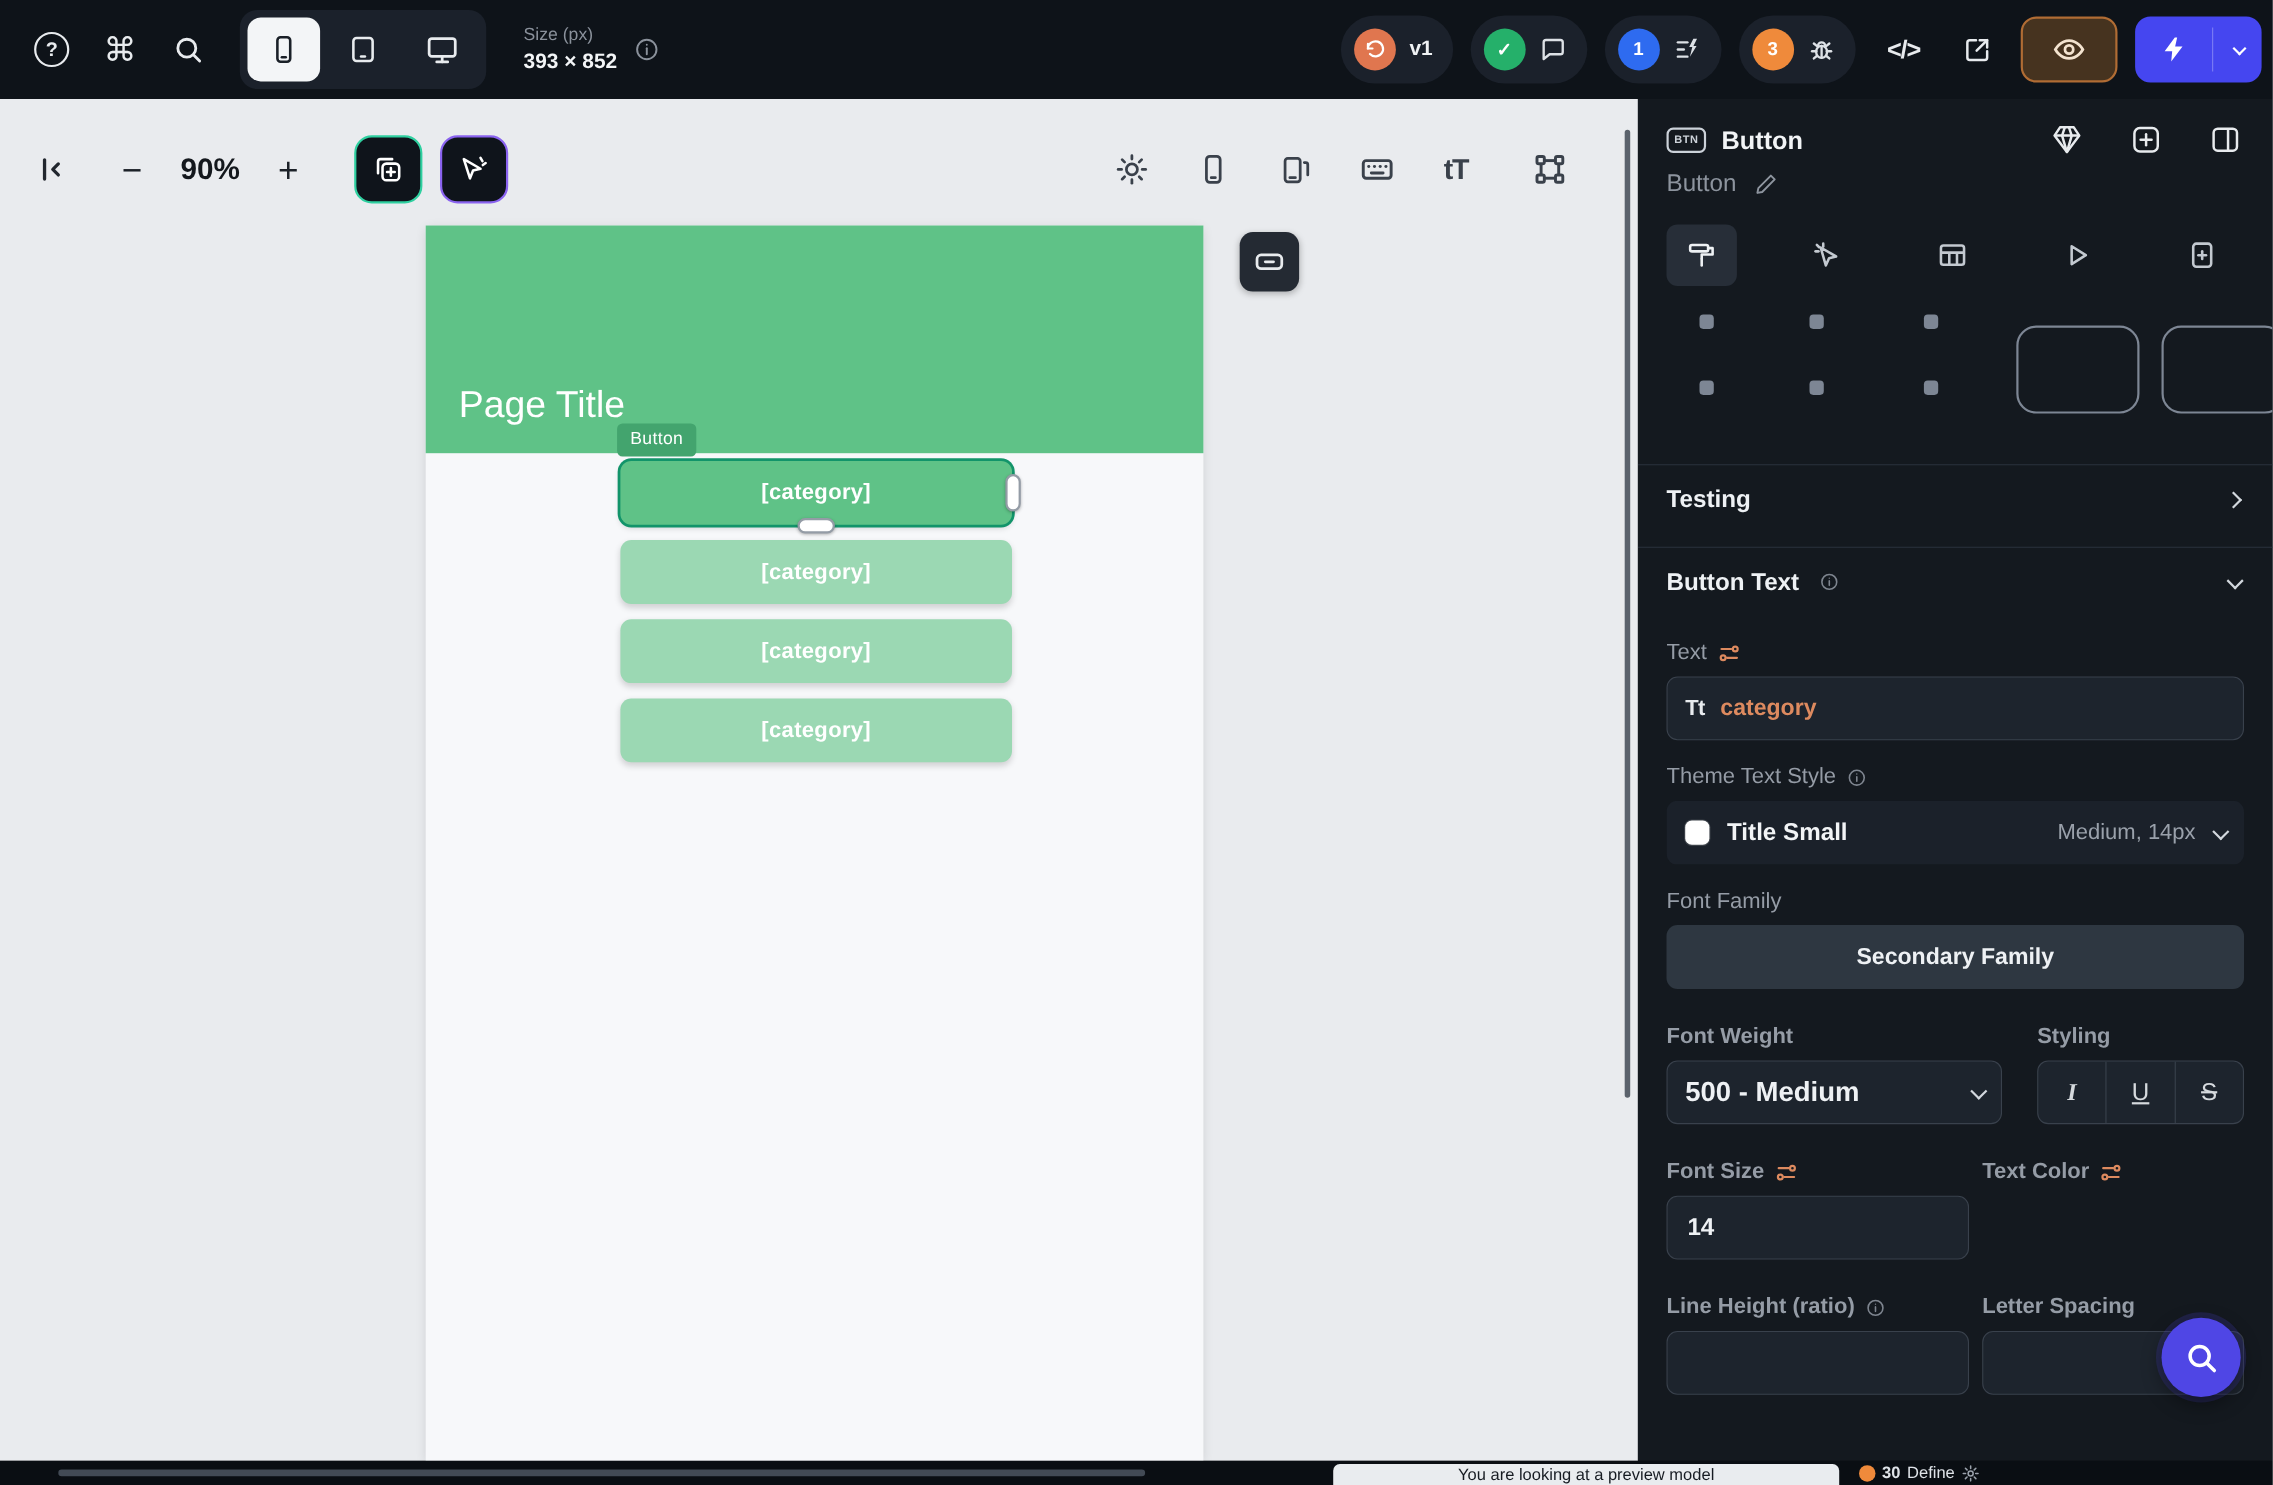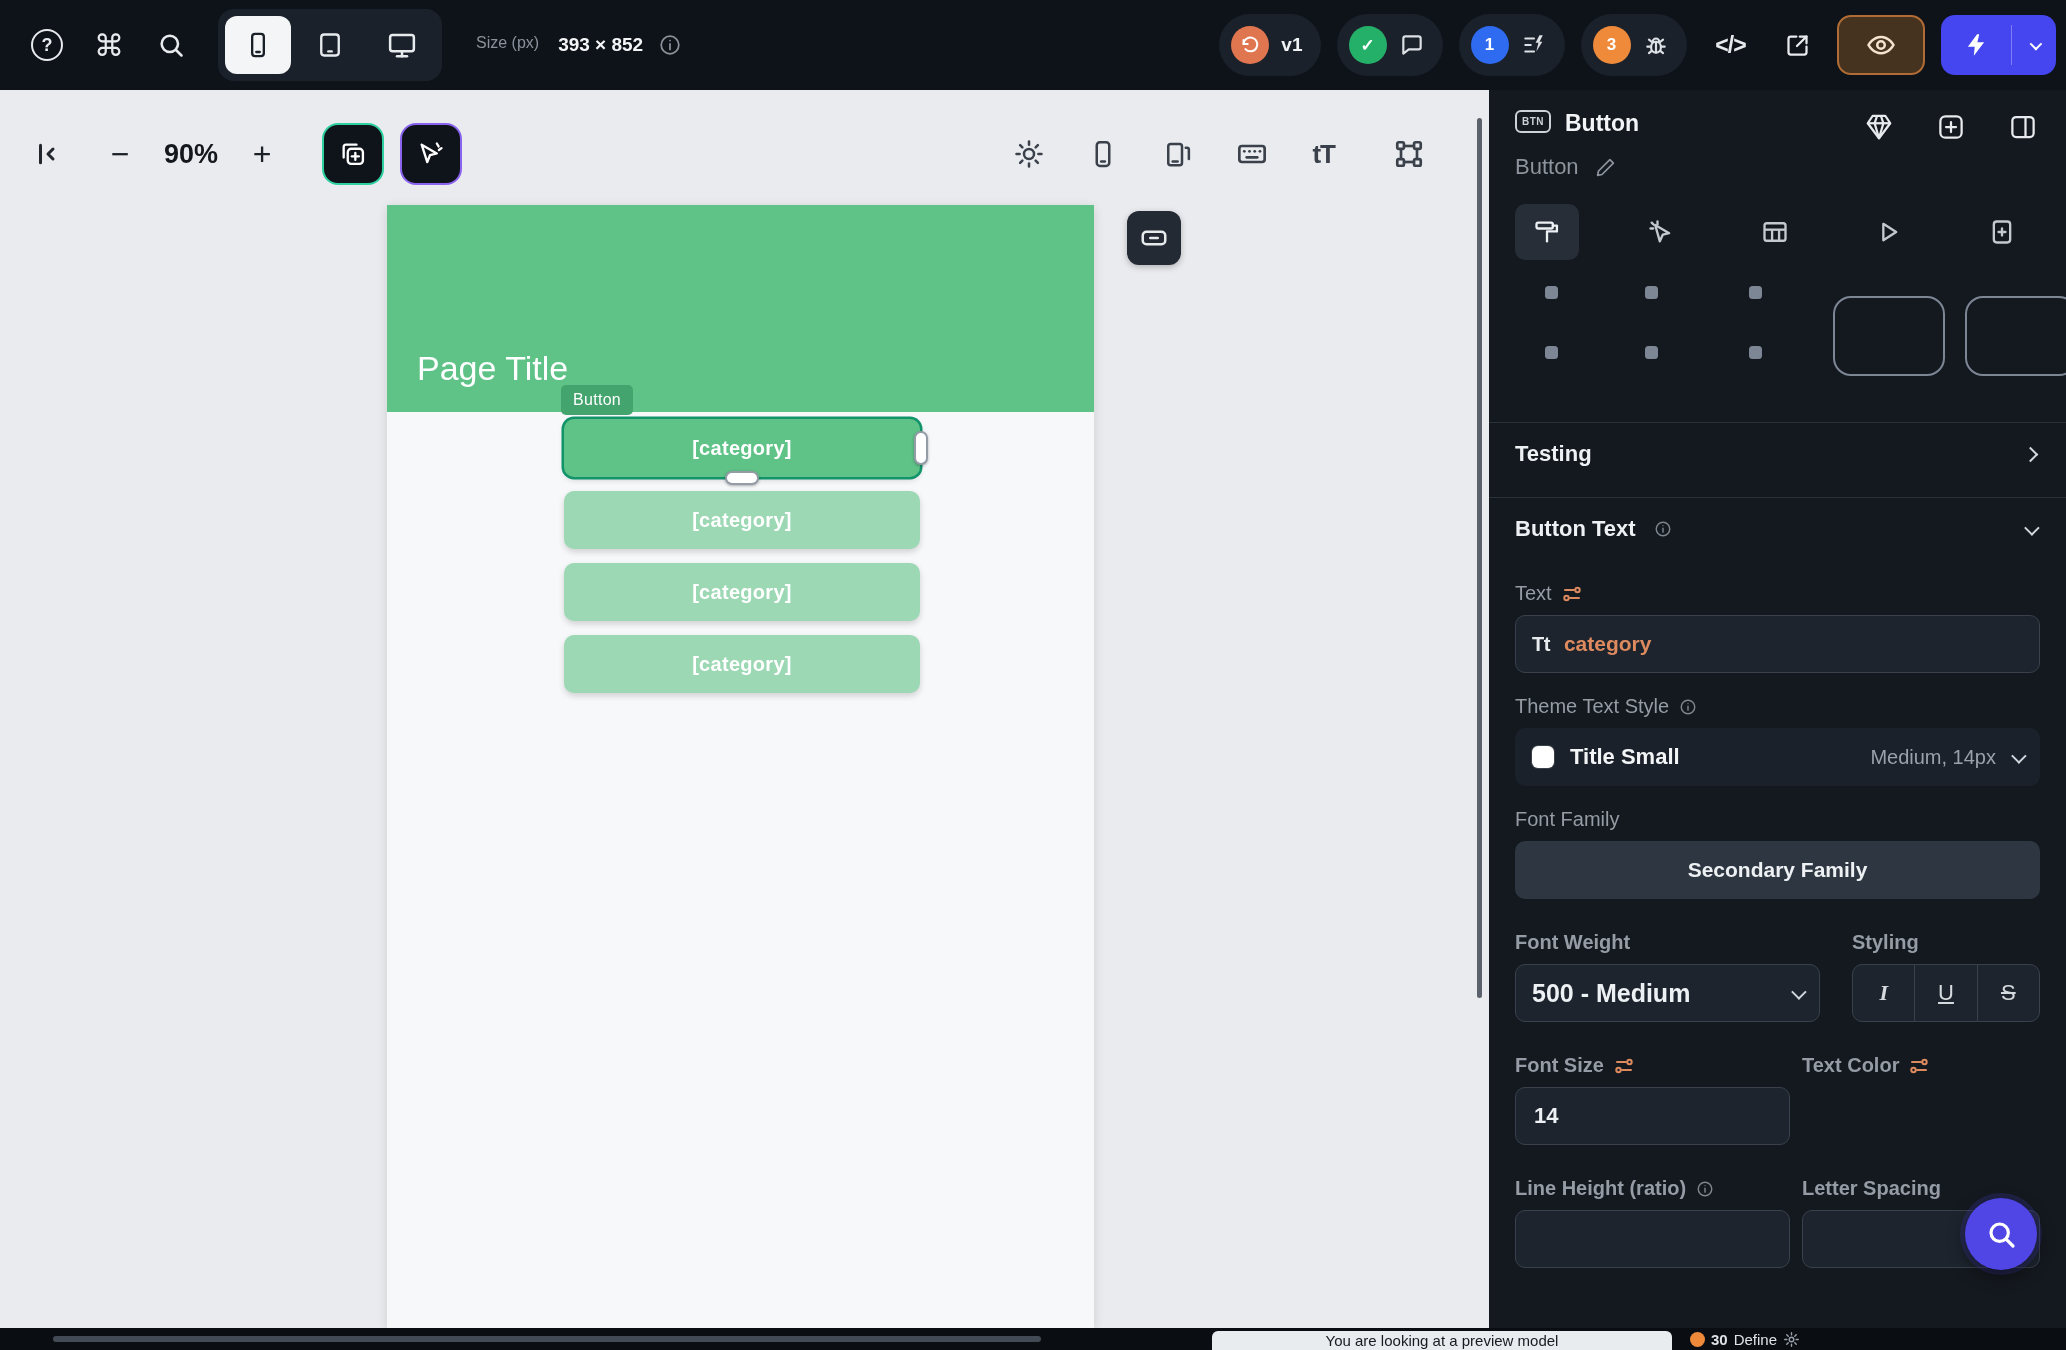--- a/index.html
+++ b/index.html
@@ -21,21 +21,21 @@
           align-items:center; justify-content:center; cursor:pointer; }
   .tb-ibtn { width:46px; height:46px; }
   .help-ring { width:32px; height:32px; border:2.2px solid #e8ebee; border-radius:50%;
                display:flex; align-items:center; justify-content:center;
                font-size:18px; font-weight:700; }
   .glyph-cmd { font-size:30px; font-weight:400; }
   .device-group { background:#1b212b; border-radius:16px; padding:7px; display:flex; gap:6px; margin-left:8px; }
   .dev { width:66px; height:58px; border-radius:12px; background:transparent; border:none;
          color:#e8ebee; display:flex; align-items:center; justify-content:center; cursor:pointer; }
   .dev.selected { background:#f3f5f7; color:#1a2028; }
-  .size-block { margin-left:18px; display:flex; flex-direction:row; gap:19px; }
+  .size-block { margin-left:18px; display:flex; flex-direction:column; gap:5px; }
   .size-label { color:#8a919b; font-size:16px; }
   .size-value { color:#f3f5f7; font-size:19px; font-weight:700; }
   .tb-spacer { flex:1; }
   .pill { height:62px; background:#1b212b; border-radius:31px; display:flex; align-items:center;
           gap:12px; padding:0 18px 0 12px; cursor:pointer; }
   .circ { width:38px; height:38px; border-radius:50%; display:flex; align-items:center;
           justify-content:center; color:#fff; font-weight:700; font-size:17px; flex:none; }
   .orange-c { background:#e0764f; }
   .green-c  { background:#25b06a; }
   .blue-c   { background:#2e6bf0; }
@@ -101,21 +101,21 @@
                  justify-content:center; color:#e8ebee; cursor:pointer;
                  box-shadow:0 2px 6px rgba(0,0,0,.25); }
 
   .v-scrollbar { position:absolute; left:1477px; top:118px; width:5px; height:880px;
                  background:#5b626c; border-radius:3px; z-index:25; }
 
   
   .panel { position:absolute; left:1489px; top:90px; width:577px; height:1238px;
            background:#14191f; z-index:20; overflow:hidden; }
   .panel-body { padding:0 26px; height:100%; }
-  .ph-row1 { display:flex; gap:14px; padding-top:20px; }
+  .ph-row1 { display:flex; align-items:center; gap:14px; padding-top:20px; }
   .btn-badge { width:36px; height:23px; border:2px solid #ccd2d9; border-radius:6px;
                color:#ccd2d9; font-size:10px; font-weight:700; letter-spacing:.5px;
                display:flex; align-items:center; justify-content:center; }
   .ph-title { font-size:23px; font-weight:700; color:#f2f4f6; }
   .ph-icons { margin-left:auto; display:flex; gap:38px; color:#d7dce2; }
   .ph-icons .ibtn { width:34px; height:34px; }
   .ph-row2 { display:flex; align-items:center; gap:16px; margin-top:10px; color:#8d949e; }
   .ph-name { font-size:22px; }
   .tabbar { margin-top:24px; display:flex; align-items:center; justify-content:space-between; padding-right:6px; }
   .tab { width:64px; height:56px; border-radius:10px; display:flex; align-items:center;

